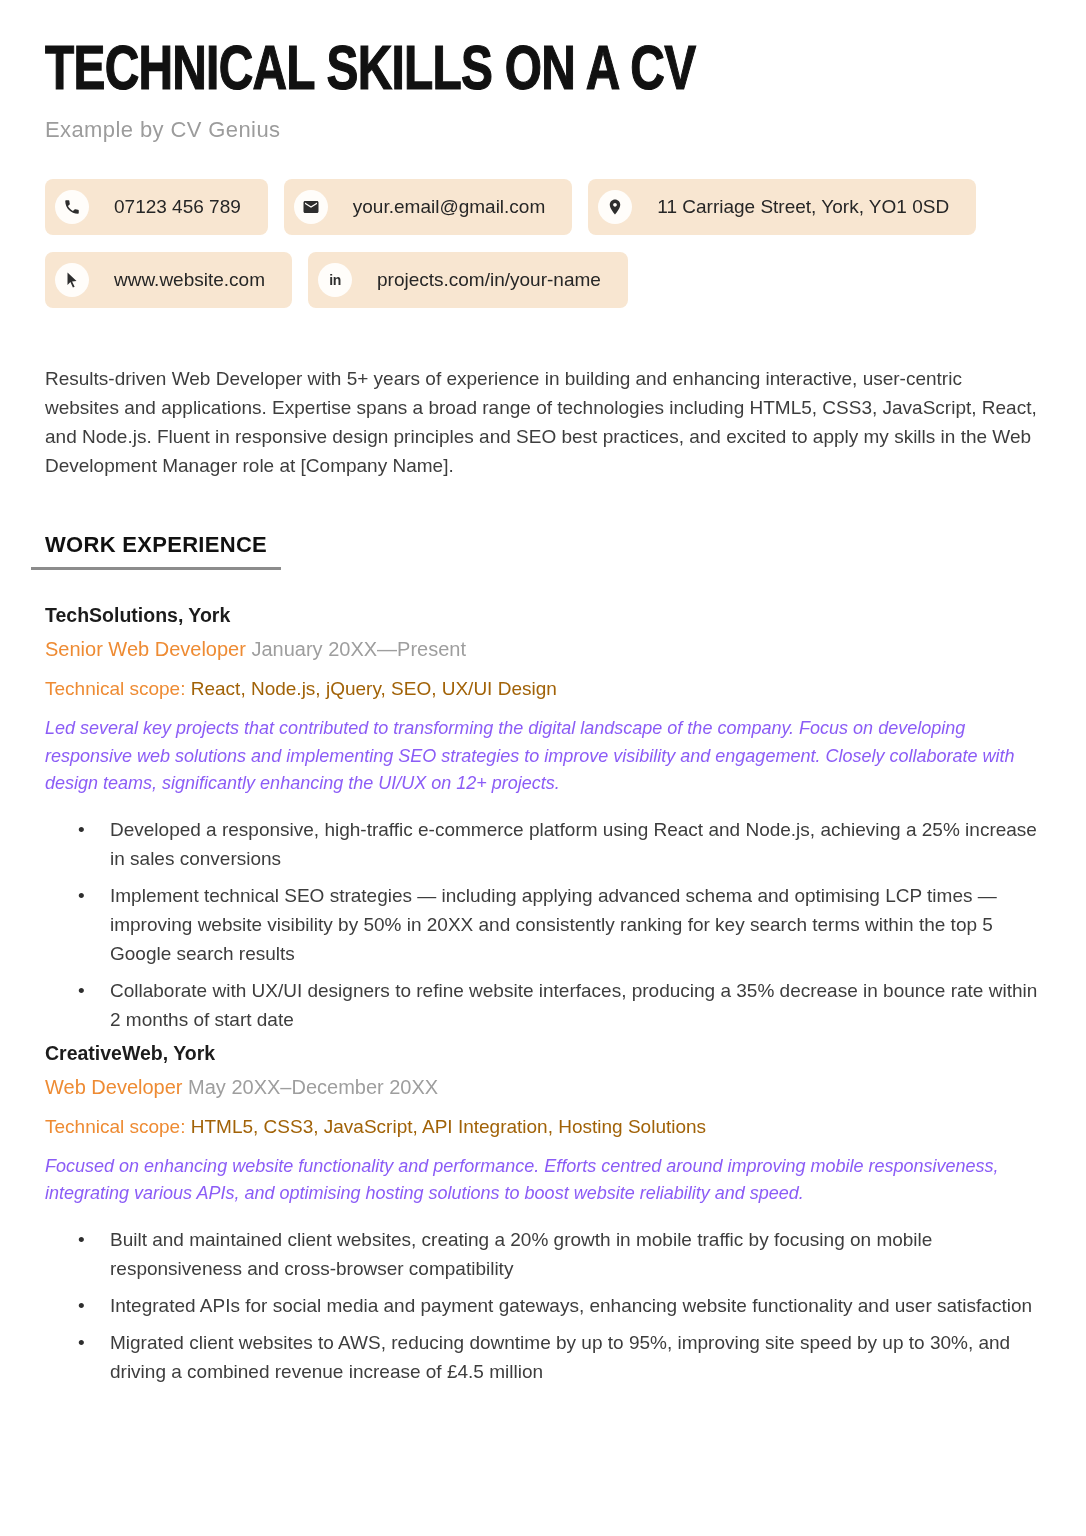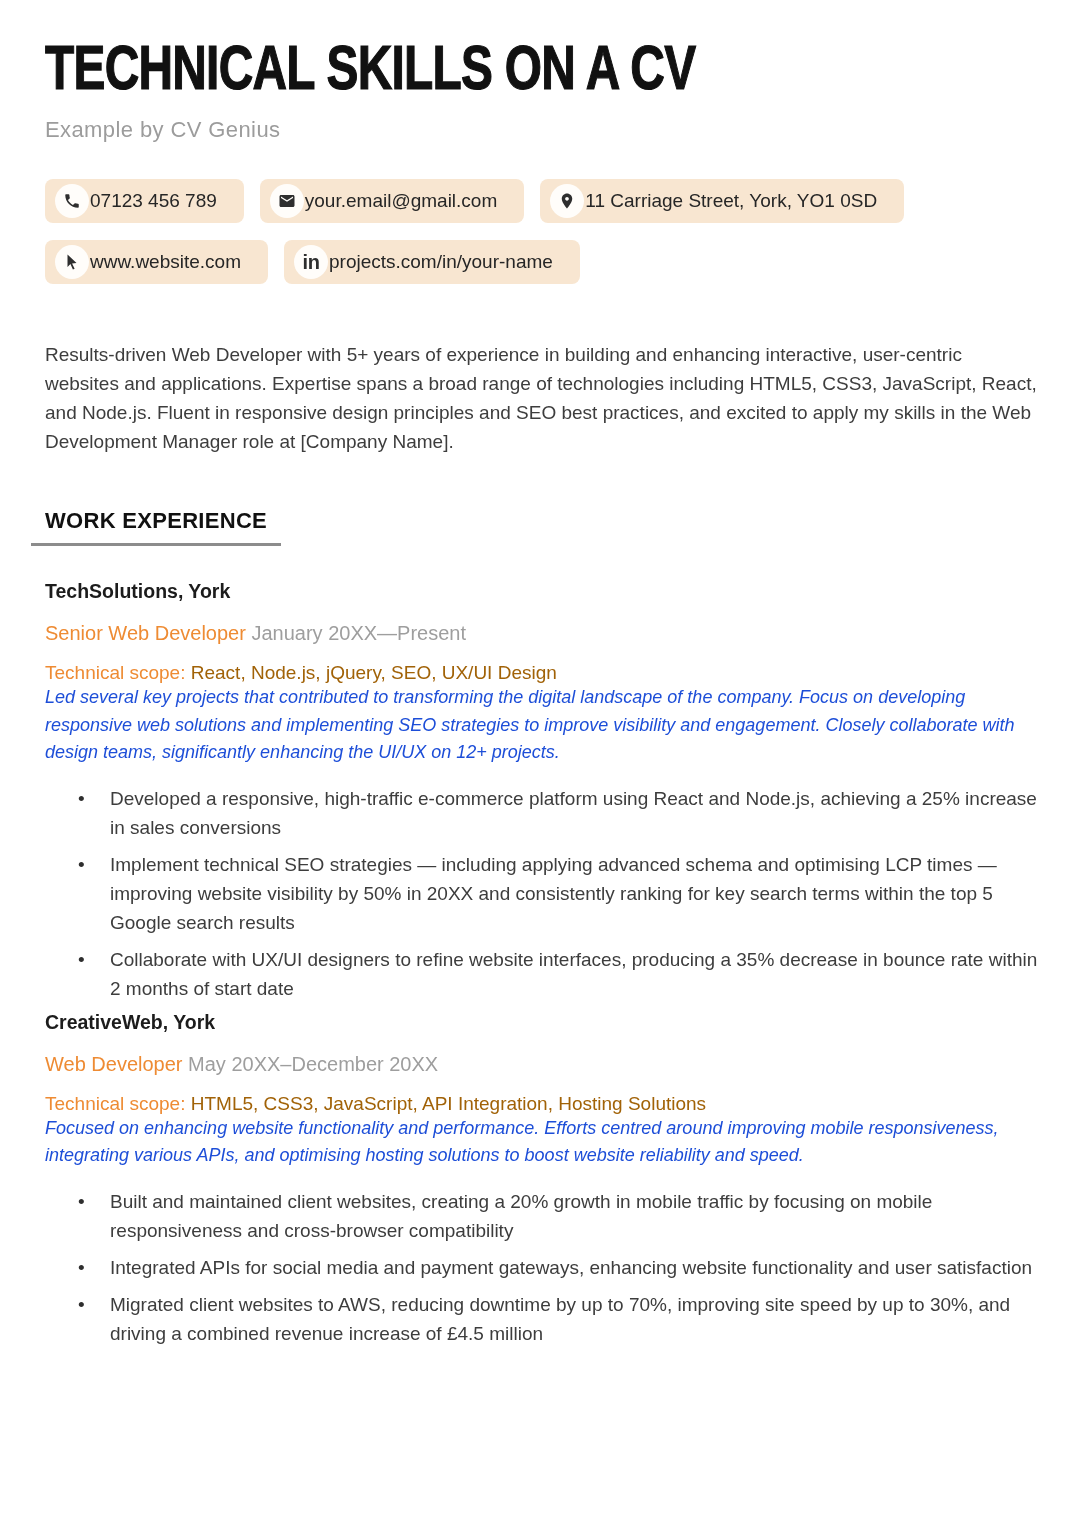--- a/index.html
+++ b/index.html
@@ -36,38 +36,38 @@
   .contact-pills {
     margin-top: 36px;
     display: flex;
     flex-wrap: wrap;
     column-gap: 16px;
     row-gap: 17px;
   }
   .pill {
     display: inline-flex;
     align-items: center;
-    gap: 1px;
-    height: 44px;
+    gap: 25px;
+    height: 56px;
     background: #f8e6d1;
     border-radius: 8px;
     padding: 0 27px 0 10px;
   }
   .icon-circle {
     width: 34px;
     height: 34px;
     border-radius: 50%;
     background: #fffdfa;
     display: grid;
     place-items: center;
     flex: 0 0 auto;
   }
   .icon-circle svg { width: 18px; height: 18px; fill: #2e2e2e; }
   .icon-circle .in-glyph {
-    font-size: 20px;
+    font-size: 14px;
     font-weight: bold;
     color: #2e2e2e;
     letter-spacing: -0.5px;
   }
   .pill-label { font-size: 19px; color: #262626; }
 
   
   .section-heading {
     display: inline-block;
     font-size: 22px;
@@ -90,31 +90,32 @@
   }
 
   
   .job-company {
     font-size: 19.5px;
     font-weight: bold;
     color: #1c1c1c;
   }
   .job-1 .job-company { margin-top: 34px; }
   .job-2 .job-company { }
-  .job-role-line { margin-top: 19px; font-size: 20px; }
+  .job-role-line { margin-top: 11px; font-size: 20px; }
   .job-role { color: #ee8b33; }
   .job-dates { color: #9e9e9e; }
   .job-scope-line { margin-top: 17px; font-size: 19px; }
   .scope-label { color: #ee8b33; }
   .scope-text { color: #a16207; }
   .job-description {
+    margin-top: 15px;
     font-style: italic;
     font-size: 18px;
     line-height: 27.5px;
-    color: #1d4ed8;
+    color: #8b5cf6;
     max-width: 1000px;
   }
   .job-bullets { margin-top: 17px; list-style: none; }
   .job-bullets li {
     position: relative;
     padding-left: 65px;
     font-size: 19px;
     line-height: 29px;
     color: #3d3d3d;
     margin-bottom: 8px;
@@ -218,19 +219,19 @@
         <span class="job-dates">May 20XX–December 20XX</span>
       </div>
       <div class="job-scope-line">
         <span class="scope-label">Technical scope:</span>
         <span class="scope-text">HTML5, CSS3, JavaScript, API Integration, Hosting Solutions</span>
       </div>
       <p class="job-description">Focused on enhancing website functionality and performance. Efforts centred around improving mobile responsiveness, integrating various APIs, and optimising hosting solutions to boost website reliability and speed.</p>
       <ul class="job-bullets">
         <li>Built and maintained client websites, creating a 20% growth in mobile traffic by focusing on mobile responsiveness and cross-browser compatibility</li>
         <li>Integrated APIs for social media and payment gateways, enhancing website functionality and user satisfaction</li>
-        <li>Migrated client websites to AWS, reducing downtime by up to 70%, improving site speed by up to 30%, and driving a combined revenue increase of £4.5 million</li>
+        <li>Migrated client websites to AWS, reducing downtime by up to 95%, improving site speed by up to 30%, and driving a combined revenue increase of £4.5 million</li>
       </ul>
     </div>
 
   </section>
 
 </div>
 
 </body></html>

